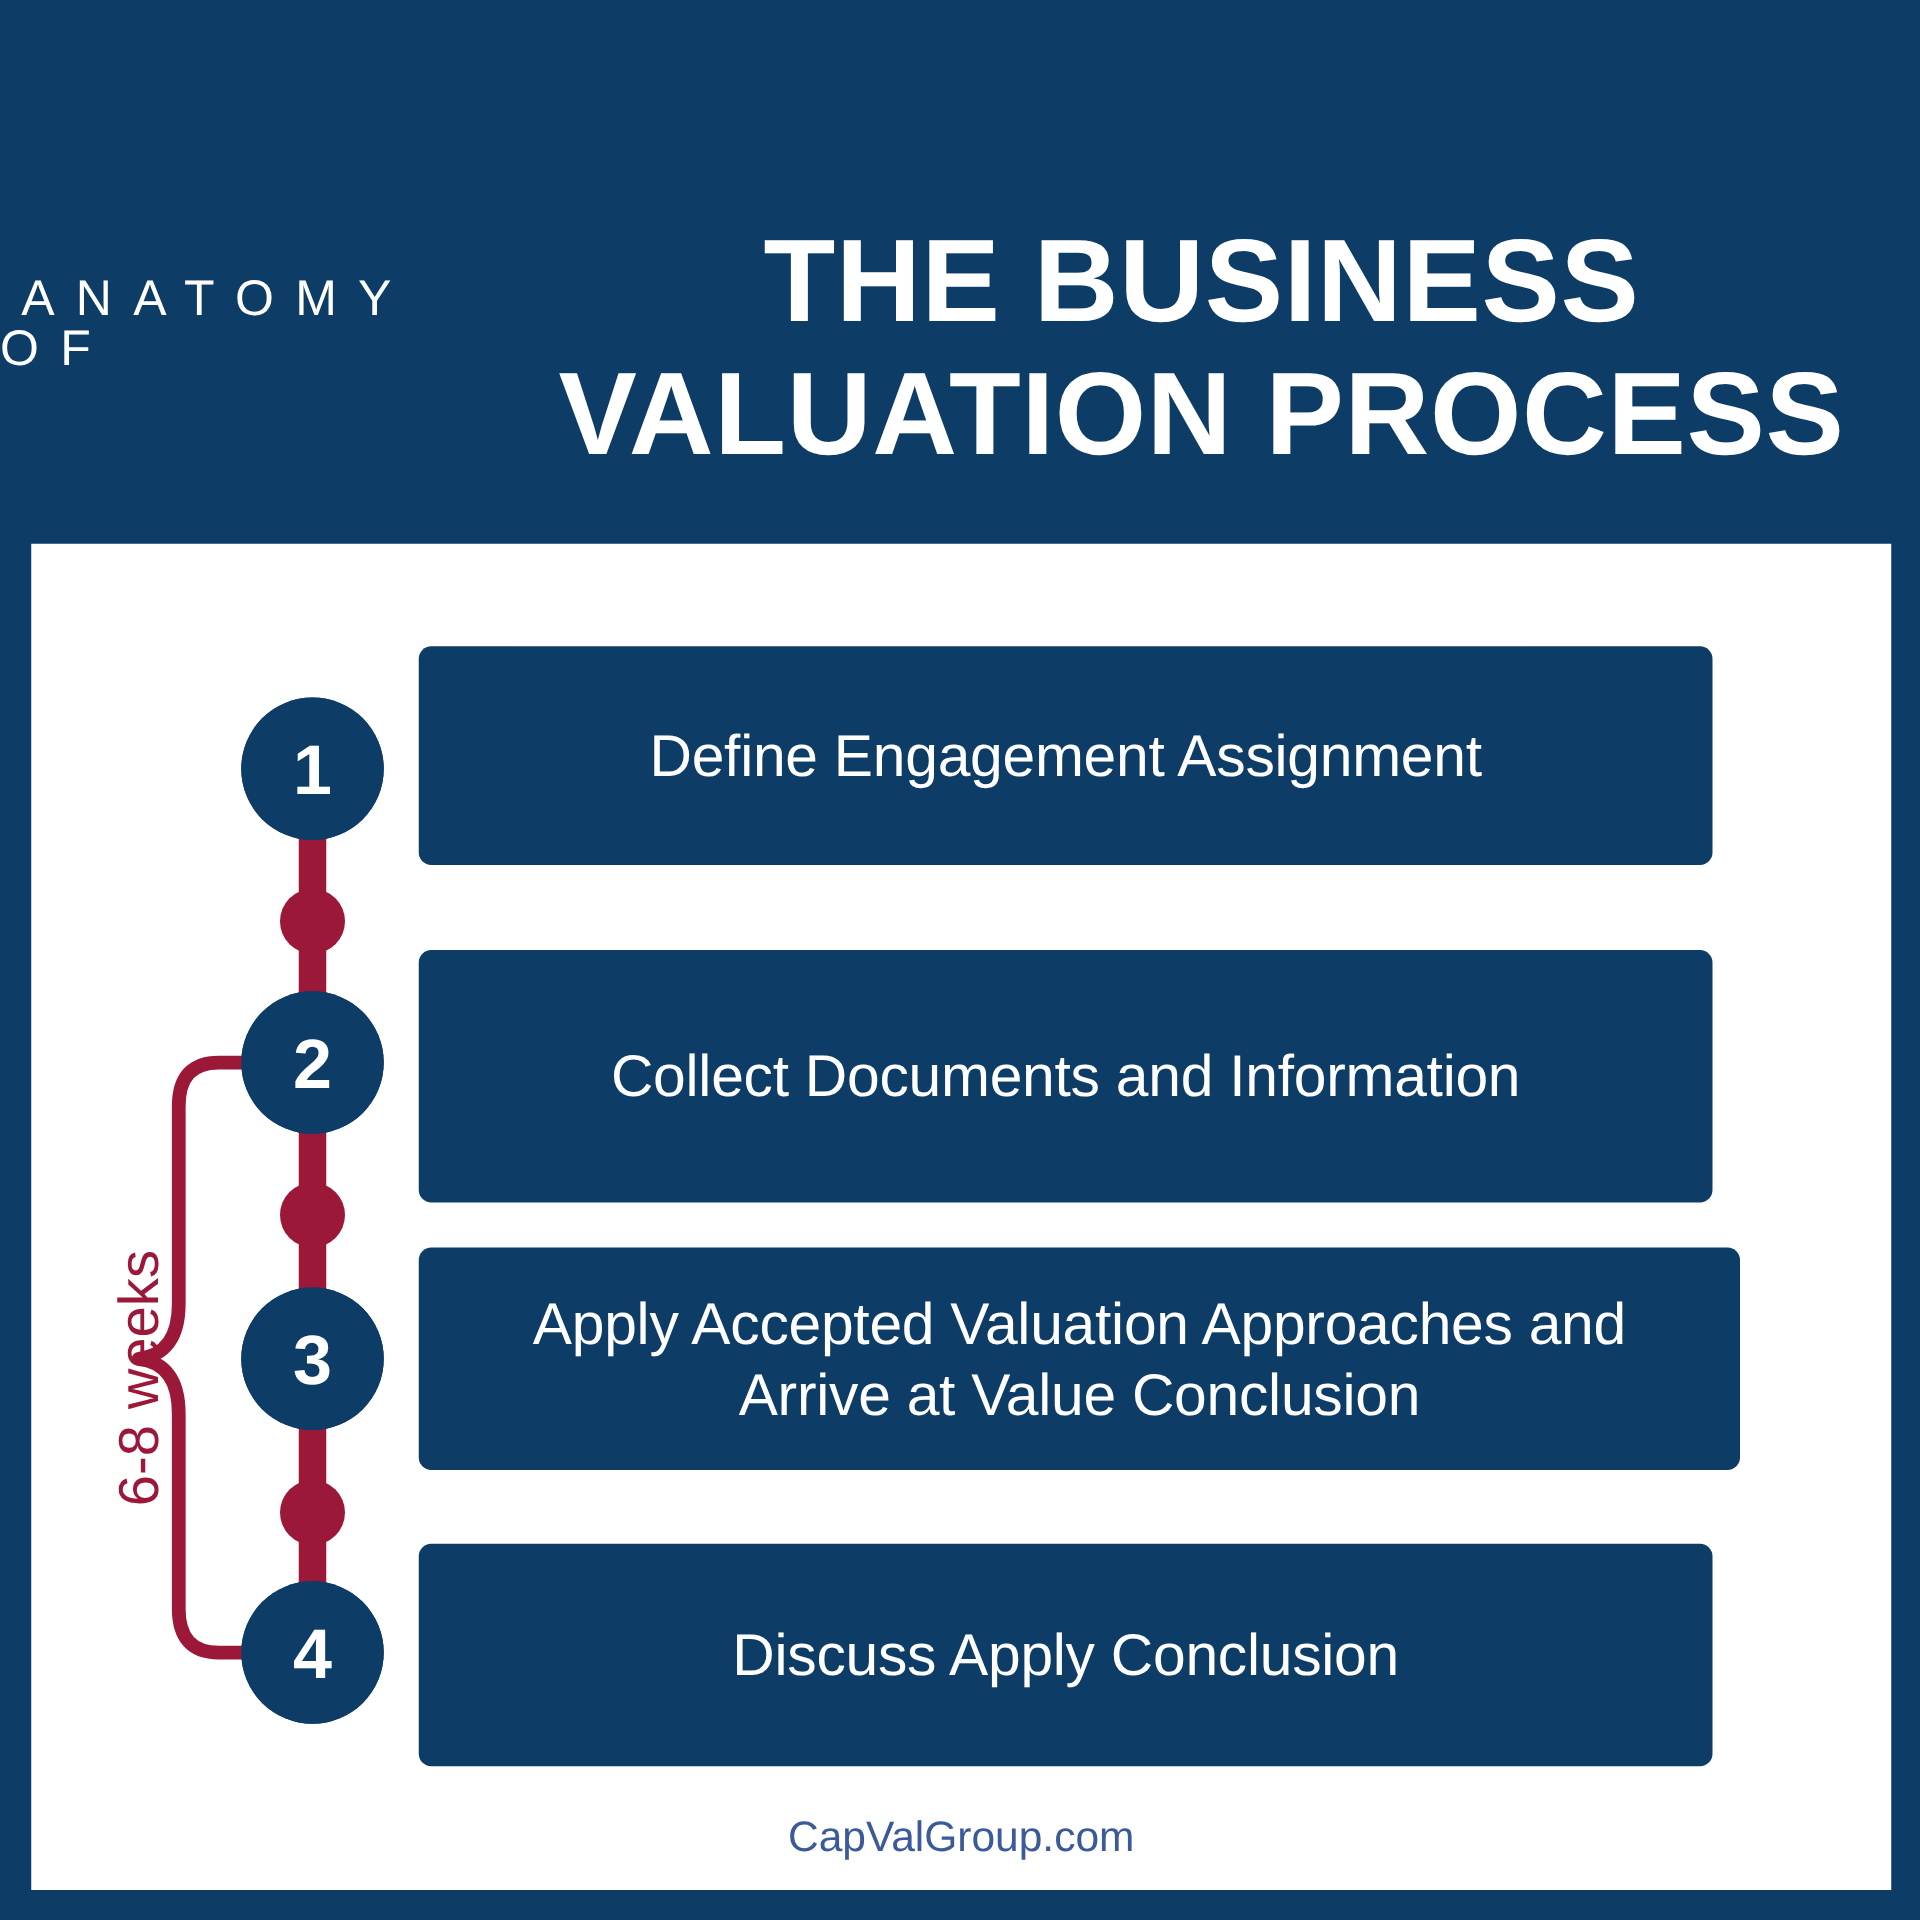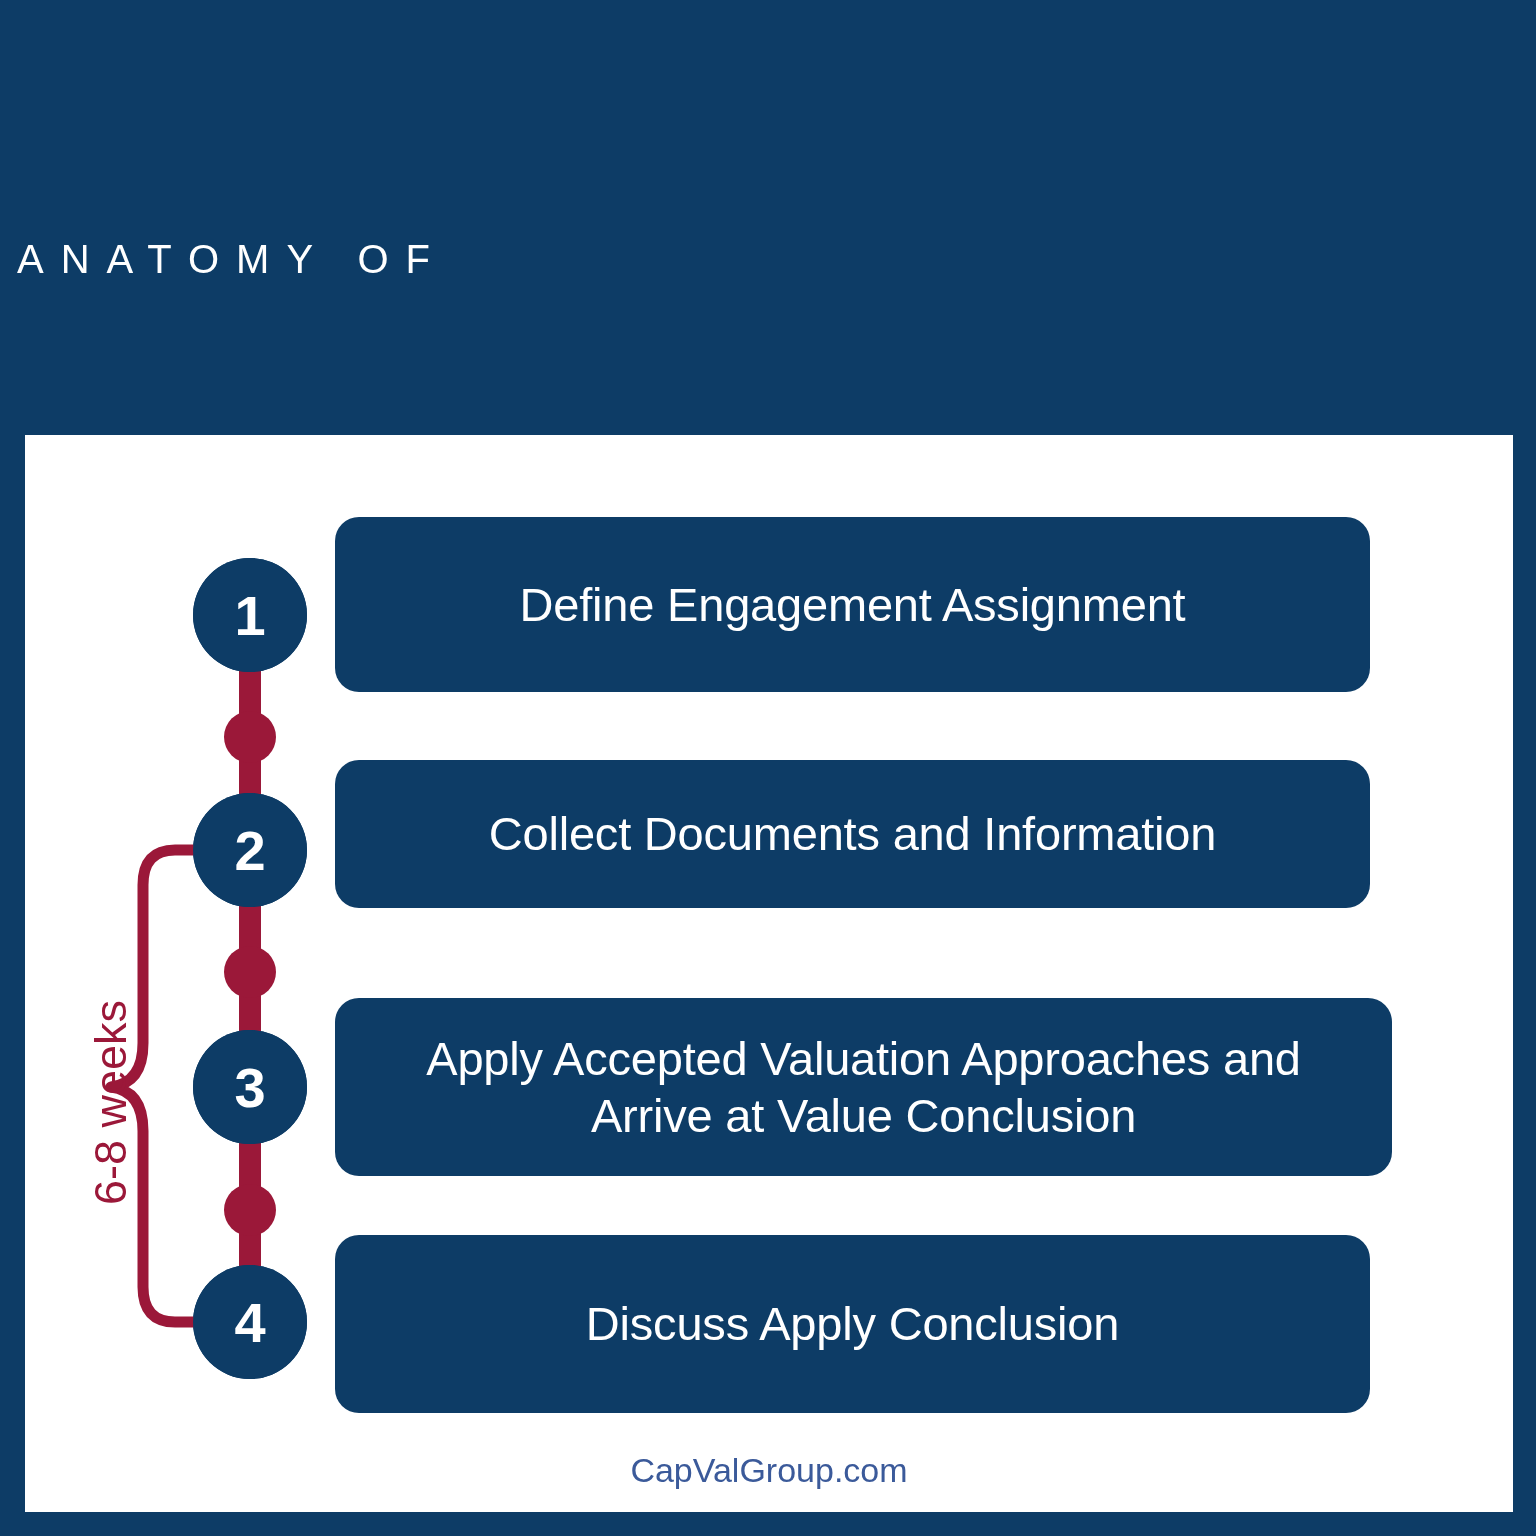--- a/index.html
+++ b/index.html
@@ -78,21 +78,21 @@
     display:flex;
     align-items:center;
     justify-content:center;
     font-size:56px;
     font-weight:700;
     z-index:5;
   }
   .step-box {
     position:absolute;
     background:#0d3c66;
-    border-radius:24px;
+    border-radius:10px;
     color:#ffffff;
     display:flex;
     align-items:center;
     justify-content:center;
     text-align:center;
     padding:18px 54px;
     z-index:4;
   }
   .step-label {
     font-size:47px;
@@ -124,20 +124,21 @@
     font-weight:400;
   }
 </style>
 </head>
 <body>
 
 <div id="root">
 
   <div class="header">
     <div class="eyebrow">Anatomy of</div>
+    <div class="title-main">The Business Valuation Process</div>
   </div>
 
   <div class="panel">
 
     <svg class="timeline-svg" viewBox="0 0 1488 1077">
 
       <line x1="225" y1="180" x2="225" y2="887" stroke="#9b1839" stroke-width="22"></line>
 
       <circle cx="225" cy="302" r="26" fill="#9b1839"></circle>
       <circle cx="225" cy="537" r="26" fill="#9b1839"></circle>
@@ -163,21 +164,21 @@
 
     <div class="step-row" style="top:0;">
       <div class="step-circle" style="left:168px; top:123px;">1</div>
       <div class="step-box" style="left:310px; top:82px; width:1035px; height:175px;">
         <span class="step-label">Define Engagement Assignment</span>
       </div>
     </div>
 
     <div class="step-row" style="top:0;">
       <div class="step-circle" style="left:168px; top:358px;">2</div>
-      <div class="step-box" style="left:310px; top:325px; width:1035px; height:148px;text-align:center;">
+      <div class="step-box" style="left:310px; top:325px; width:1035px; height:202px;text-align:center;">
         <span class="step-label">Collect Documents and Information</span>
       </div>
     </div>
 
     <div class="step-row" style="top:0;">
       <div class="step-circle" style="left:168px; top:595px;">3</div>
       <div class="step-box" style="left:310px; top:563px; width:1057px; height:178px;">
         <span class="step-label">Apply Accepted Valuation Approaches and Arrive at Value Conclusion</span>
       </div>
     </div>

